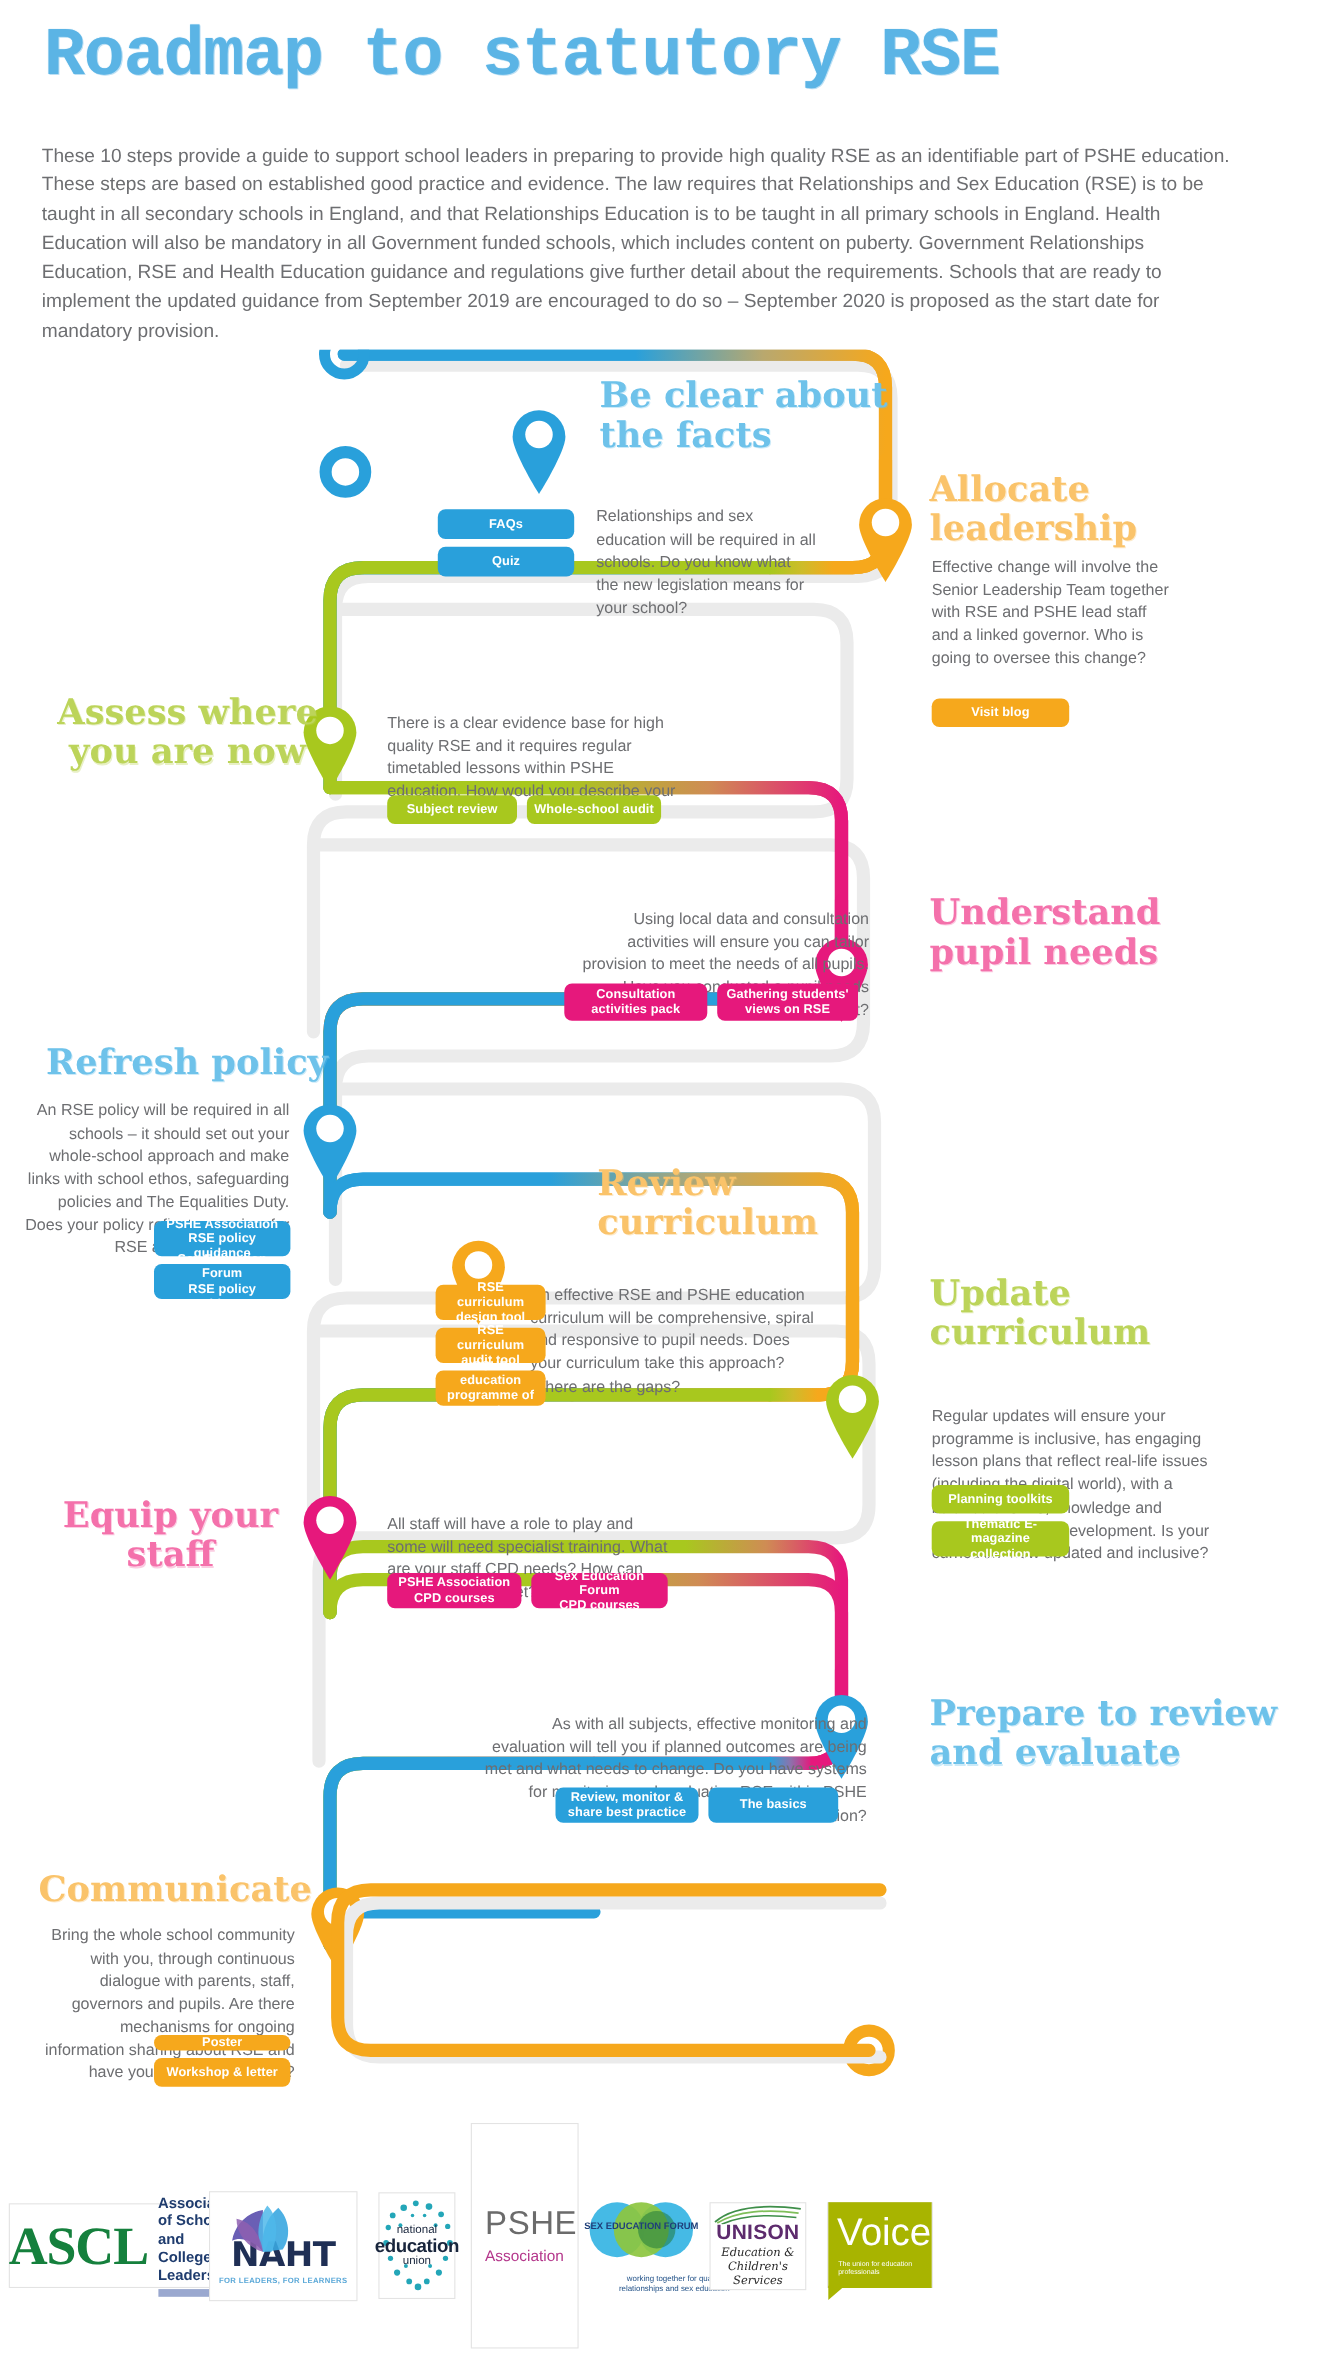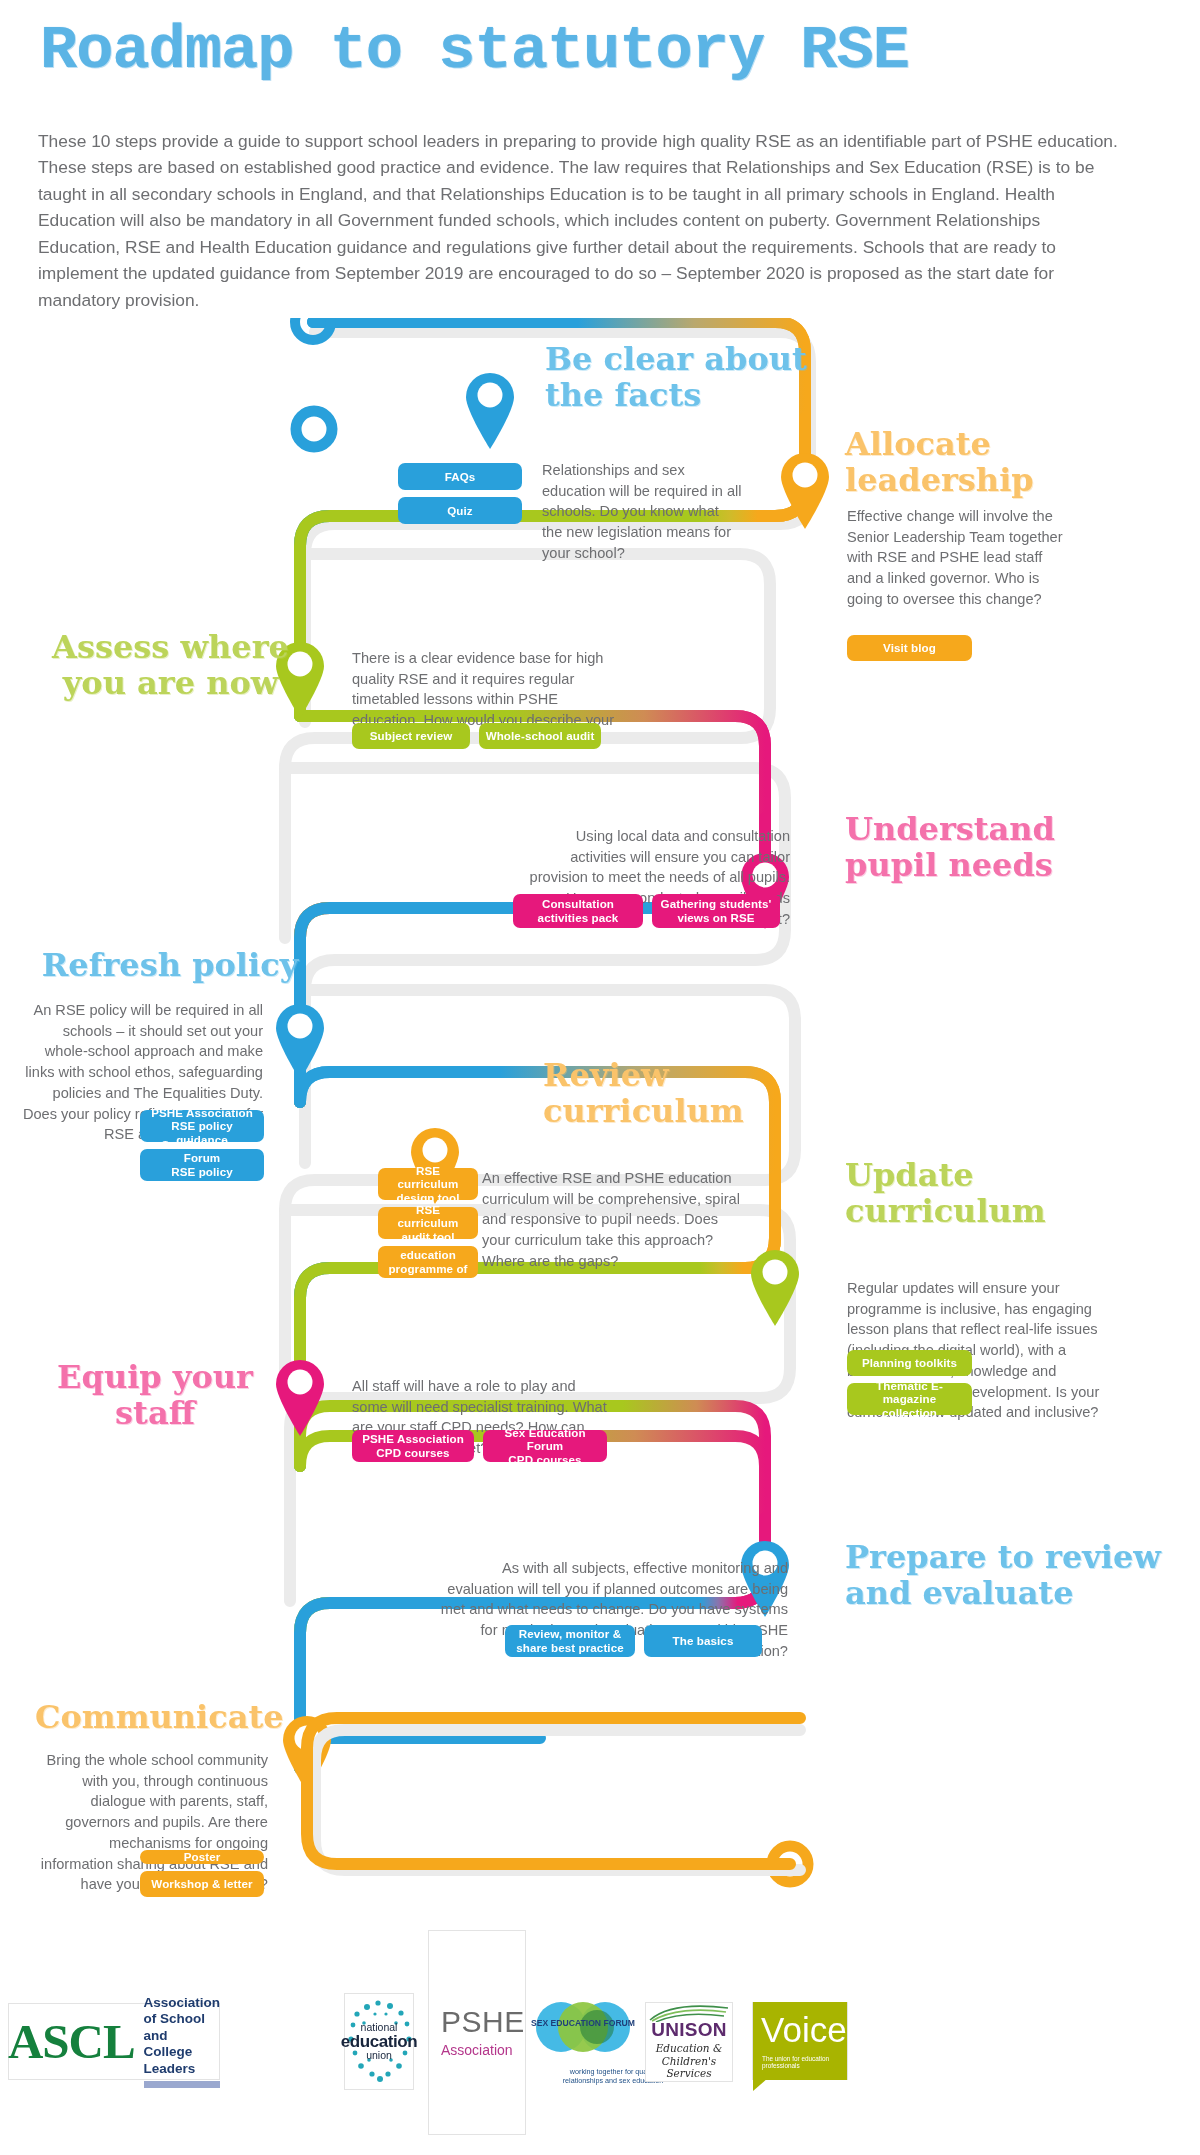--- a/index.html
+++ b/index.html
@@ -426,21 +426,21 @@
 RSE policy guidance</div>
       <div class="btn bg-blue" style="height:32px;">Sex Education Forum
 RSE policy guidance</div>
     </div>
   </div>
 
   <div class="step">
     <div class="heading c-orange" style="left:543px; top:1058px; width:290px;">Review
 curriculum</div>
     <div class="body" style="left:482px; top:1168px; width:260px;">An effective RSE and PSHE education curriculum will be comprehensive, spiral and responsive to pupil needs. Does your curriculum take this approach? Where are the gaps?</div>
-    <div class="btns" style="left:378px; top:1168px; width:100px;align-items:center;">
+    <div class="btns" style="left:396px; top:1168px; width:100px;align-items:center;">
       <div class="btn bg-orange" style="height:32px;">RSE curriculum
 design tool</div>
       <div class="btn bg-orange" style="height:32px;">RSE curriculum
 audit tool</div>
       <div class="btn bg-orange" style="height:32px;">PSHE education
 programme of study</div>
     </div>
   </div>
 
   <div class="step">
@@ -495,20 +495,32 @@
           <div class="ascl-txt">
             <div>Association</div>
             <div>of School and</div>
             <div>College Leaders</div>
           </div>
           <div class="ascl-bar"></div>
         </div>
       </div>
     </div>
 
+    <div class="logo logo-bordered" id="logo-naht">
+      <svg class="naht-fan" width="60" height="45" viewBox="0 0 60 45" xmlns="http://www.w3.org/2000/svg">
+        <path d="M30 44 C22 34 10 30 2 34 C4 20 16 8 30 6 Z" fill="#6a5fb5"></path>
+        <path d="M30 44 C28 30 32 14 44 4 C54 14 56 30 48 42 Z" fill="#3aa7e0" opacity=".9"></path>
+        <path d="M30 44 C24 32 24 16 34 2 C44 12 44 30 38 44 Z" fill="#4fb8ea" opacity=".85"></path>
+        <path d="M30 44 C16 40 6 28 6 14 C18 16 28 28 30 44 Z" fill="#8e5fb0" opacity=".85"></path>
+      </svg>
+      <div class="naht-inner" style="padding-top:28px;">
+        <div class="naht-word">NAHT</div>
+        <div class="naht-sub">FOR LEADERS, FOR LEARNERS</div>
+      </div>
+    </div>
 
     <div class="logo logo-bordered" id="logo-neu">
       <svg class="neu-dots" width="70" height="97" viewBox="0 0 70 97" xmlns="http://www.w3.org/2000/svg">
         <g fill="#23a6b8">
           <circle cx="12" cy="20" r="2.6"></circle>
             <circle cx="22" cy="13" r="3"></circle>
             <circle cx="33" cy="9" r="2.6"></circle>
           <circle cx="45" cy="12" r="3"></circle>
             <circle cx="56" cy="19" r="2.6"></circle>
             <circle cx="62" cy="30" r="2.4"></circle>

